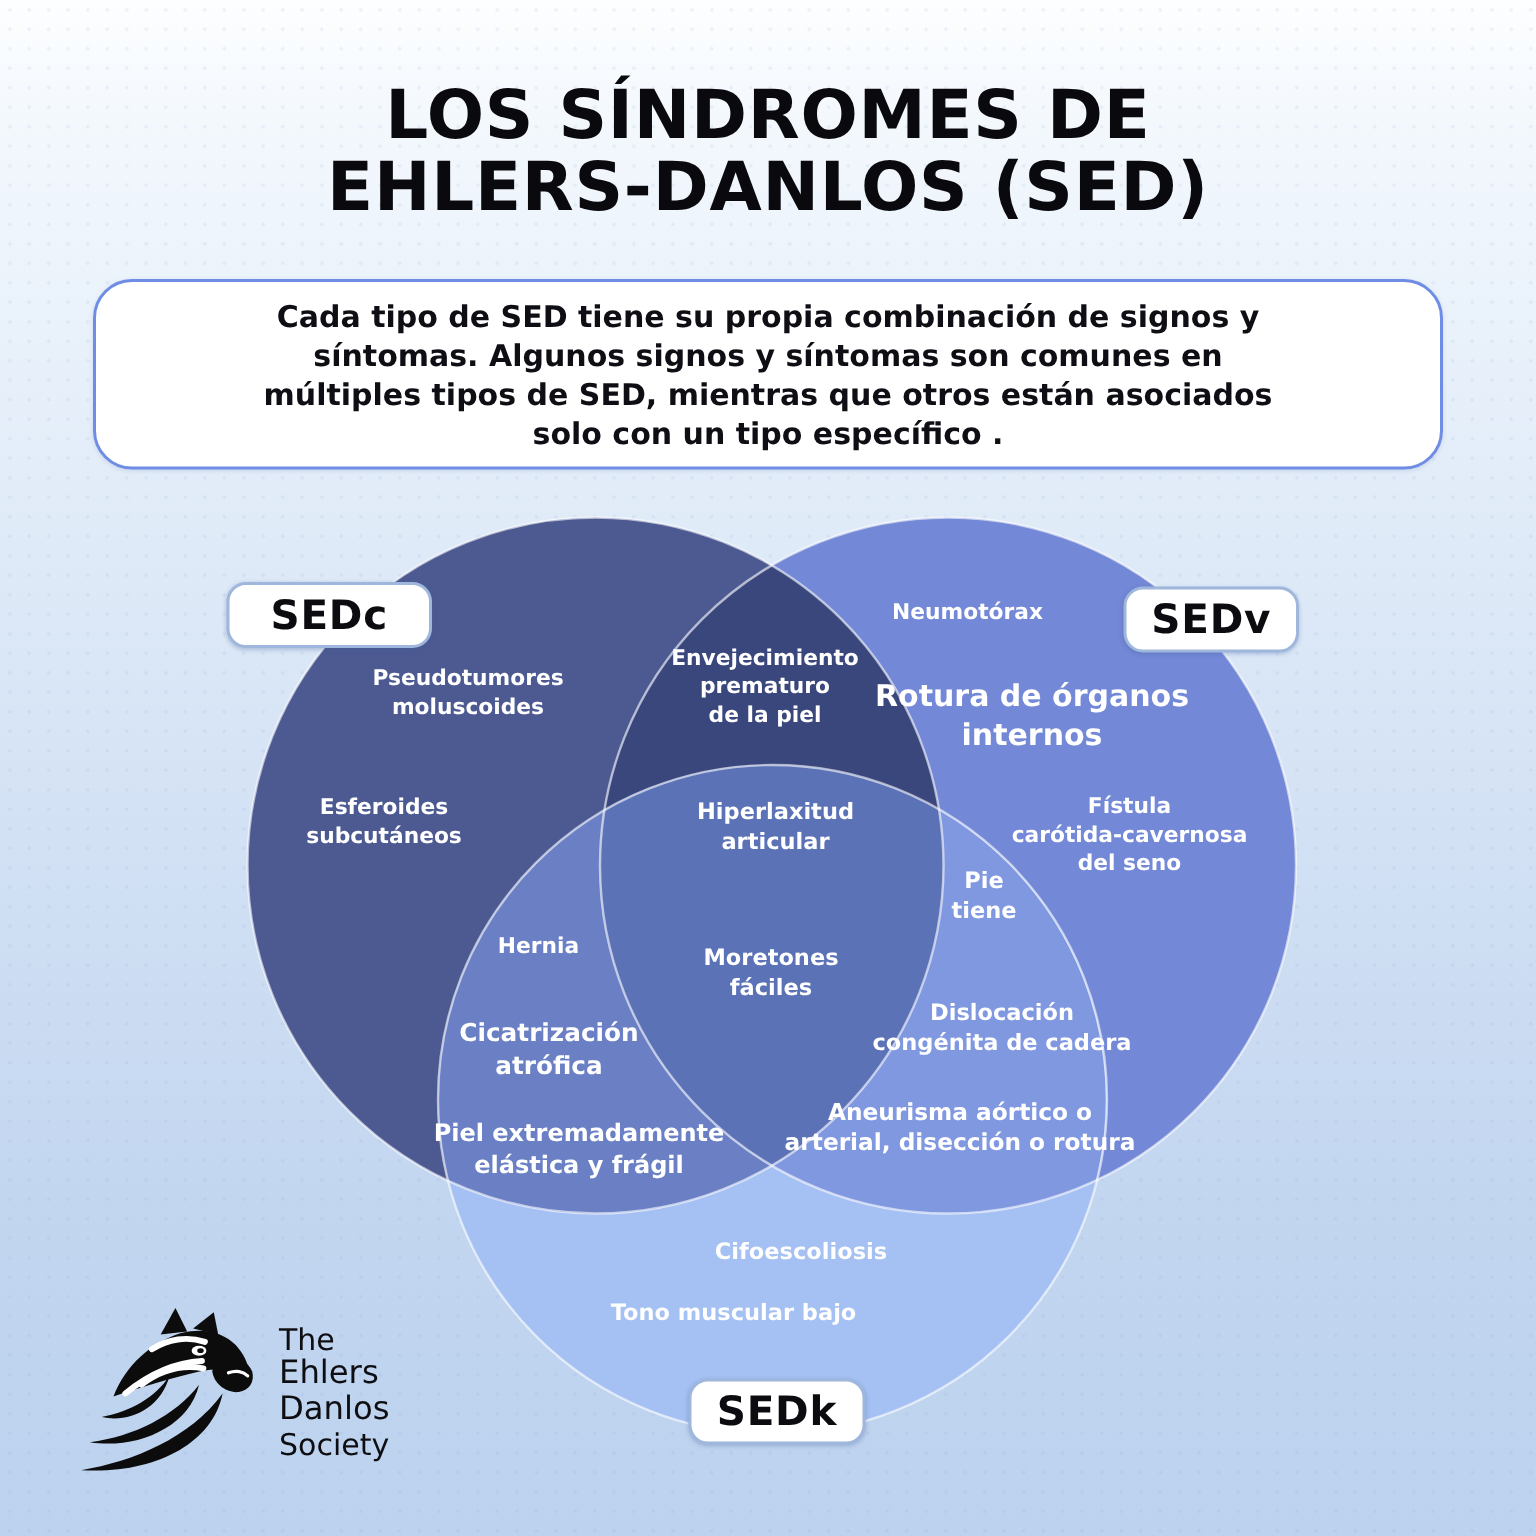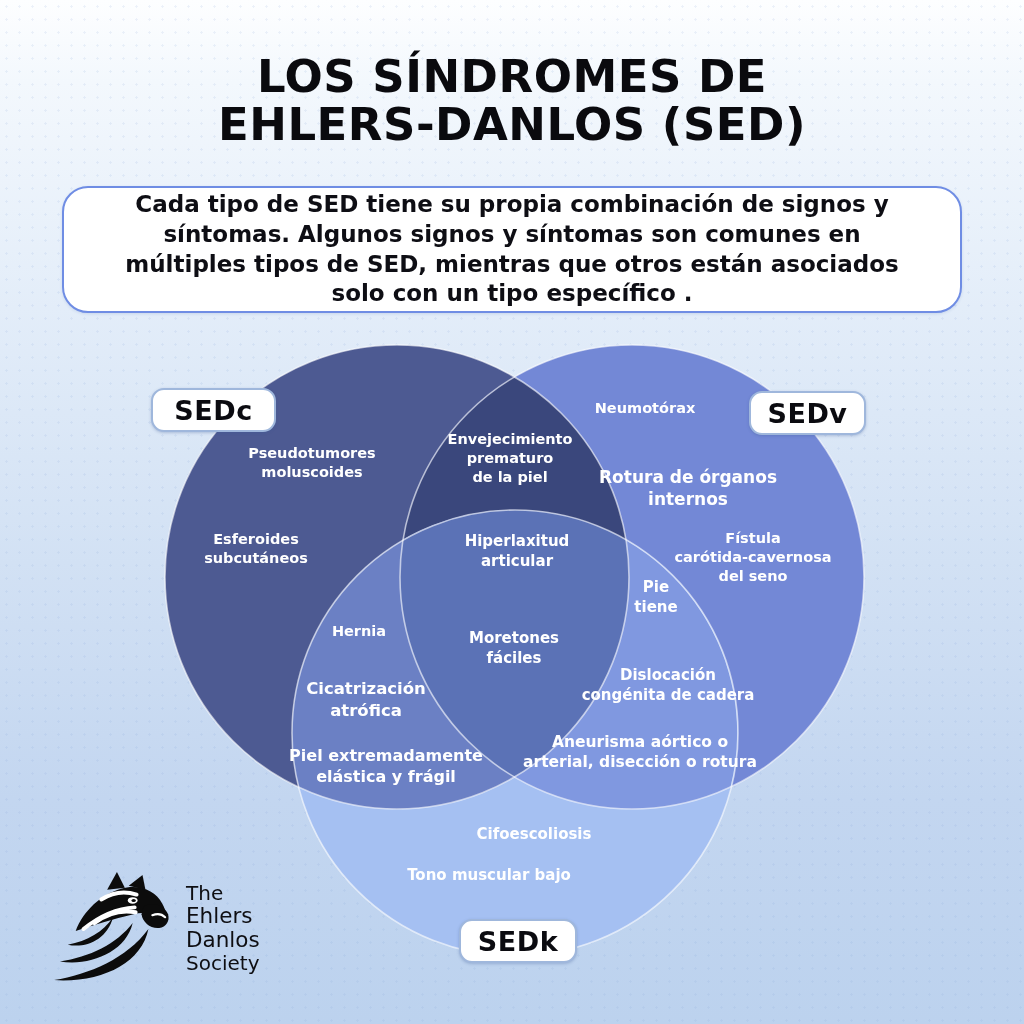--- a/index.html
+++ b/index.html
@@ -18,21 +18,21 @@
     position:absolute; top:53px; left:0; width:100%;
     text-align:center; font-weight:bold; font-size:45px; line-height:1.07;
     letter-spacing:.5px; color:#0a0a0e; white-space:pre-line; z-index:3;
   }
   .intro-box {
     position:absolute; left:62px; top:186px; width:900px; height:127px;
     background:#ffffff; border:2.5px solid #6f8de4; border-radius:26px;
     display:flex; flex-direction:column; align-items:center; justify-content:center;
     z-index:3; box-shadow:0 1px 3px rgba(80,110,180,.18);
   }
-  .intro-line { font-size:23px; font-weight:bold; color:#0e0e14; line-height:1.3; white-space:nowrap; }
+  .intro-line { font-size:20px; font-weight:bold; color:#0e0e14; line-height:1.3; white-space:nowrap; }
   svg.venn { position:absolute; left:0; top:0; z-index:1; }
   .venn-label {
     position:absolute; transform:translate(-50%,-50%); z-index:2;
     color:#ffffff; font-weight:bold; font-size:14.5px; line-height:1.32;
     text-align:center; white-space:pre-line;
   }
   .set-box {
     position:absolute; z-index:4; background:#ffffff;
     border:2px solid #9fb7dc; border-radius:13px;
     display:flex; align-items:center; justify-content:center;
@@ -73,21 +73,21 @@
   </svg>
 
   <div class="venn-label" style="left:312px; top:463px;">Pseudotumores
 moluscoides</div>
   <div class="venn-label" style="left:510px; top:459px;">Envejecimiento
 prematuro
 de la piel</div>
   <div class="venn-label" style="left:645px; top:409px;">Neumotórax</div>
   <div class="venn-label" style="left:256px; top:549px;">Esferoides
 subcutáneos</div>
-  <div class="venn-label" style="left:688px; top:477px; font-size:17px;margin-top:11px;">Rotura de órganos
+  <div class="venn-label" style="left:688px; top:477px; font-size:20px;">Rotura de órganos
 internos</div>
   <div class="venn-label" style="left:753px; top:558px;">Fístula
 carótida-cavernosa
 del seno</div>
   <div class="venn-label" style="left:517px; top:552px; font-size:15px;">Hiperlaxitud
 articular</div>
   <div class="venn-label" style="left:656px; top:598px; font-size:15px;">Pie
 tiene</div>
   <div class="venn-label" style="left:359px; top:632px;">Hernia</div>
   <div class="venn-label" style="left:514px; top:649px; font-size:15px;">Moretones
@@ -96,21 +96,21 @@
 congénita de cadera</div>
   <div class="venn-label" style="left:640px; top:752px; font-size:15.5px;">Aneurisma aórtico o
 arterial, disección o rotura</div>
   <div class="venn-label" style="left:366px; top:700px; font-size:16.5px;">Cicatrización
 atrófica</div>
   <div class="venn-label" style="left:386px; top:766px; font-size:16px;">Piel extremadamente
 elástica y frágil</div>
   <div class="venn-label" style="left:534px; top:835px; font-size:15px;">Cifoescoliosis</div>
   <div class="venn-label" style="left:489px; top:876px; font-size:15px;">Tono muscular bajo</div>
 
-  <div class="set-box" style="left:151px; top:388px; width:125px; height:44px;">SEDc</div>
+  <div class="set-box" style="left:151px; top:388px; width:137px; height:44px;">SEDc</div>
   <div class="set-box" style="left:749px; top:391px; width:117px; height:44px;">SEDv</div>
   <div class="set-box" style="left:459px; top:919px; width:118px; height:44px;">SEDk</div>
 
   <div class="logo">
     <svg width="128" height="116" viewBox="0 0 130 118">
       <g fill="#0c0c0c">
         <path d="M4 112 C 40 106, 78 90, 100 60 C 93 95, 52 115, 4 112 Z"></path>
         <path d="M10 93 C 40 89, 68 75, 84 54 C 77 84, 40 98, 10 93 Z"></path>
         <path d="M18 76 C 38 72, 54 63, 64 48 C 58 71, 36 80, 18 76 Z"></path>
         <path d="M26 62 C 34 41, 52 25, 72 19 C 91 14, 107 21, 114 34 C 118 41, 119 48, 118 53 C 108 45, 96 42, 85 45 C 64 50, 44 56, 26 62 Z"></path>

